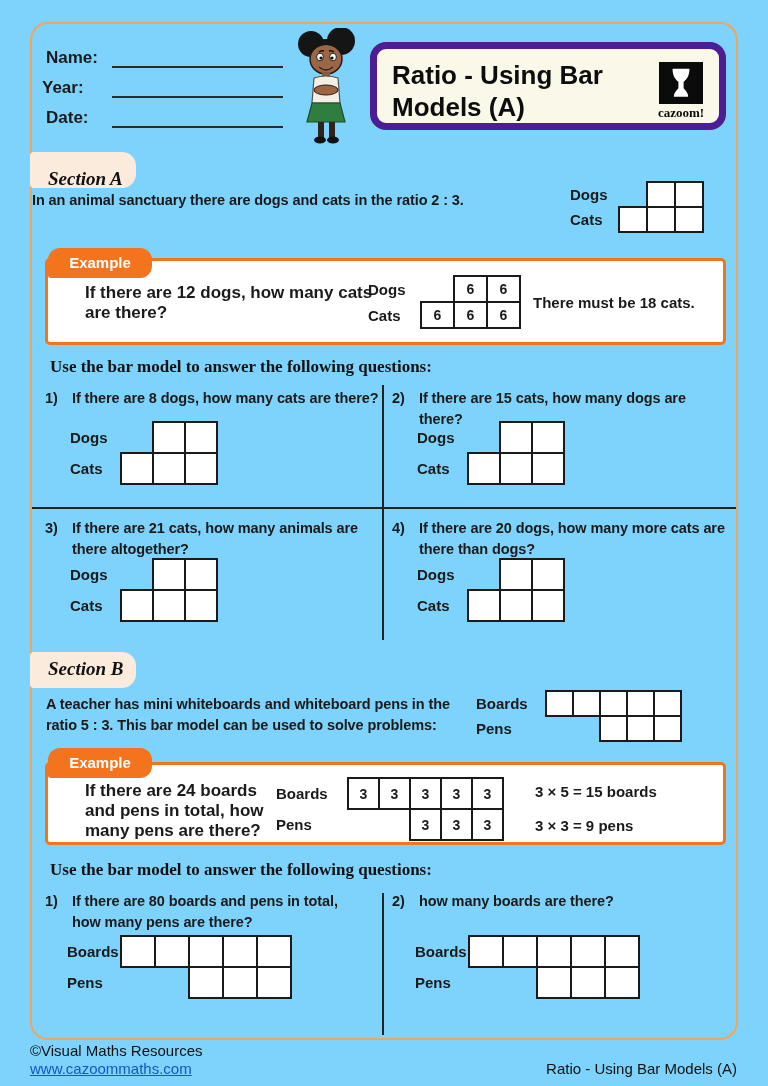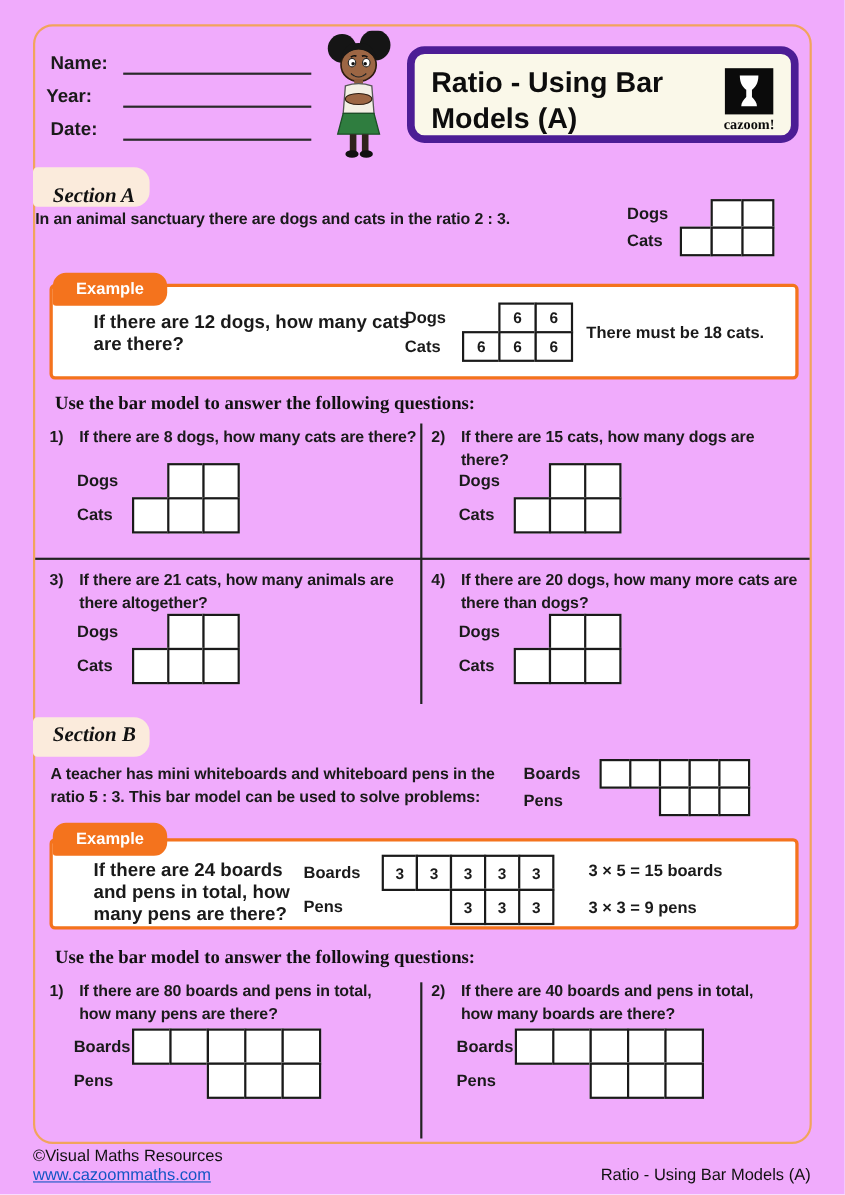--- a/index.html
+++ b/index.html
@@ -1,17 +1,17 @@
 <!DOCTYPE html>
 <html><head>
 <meta charset="utf-8">
 <style>
   html,body{margin:0;padding:0;background:#ffffff;}
   .sheet{
-    position:relative;width:768px;height:1086px;background:#f0abfc;overflow:hidden;
+    position:relative;width:768px;height:1086px;background:#7dd3fc;overflow:hidden;
     font-family:"Liberation Sans", sans-serif;color:#1a1a1a;
   }
   .page-border{
     position:absolute;left:30px;top:22px;width:704px;height:1014px;
     border:2px solid #F1A45C;border-radius:18px;pointer-events:none;
   }
   .abs{position:absolute;}
   
   .field-label{font-size:17px;font-weight:700;}
   .field-line{position:absolute;border-bottom:2px solid #2a2a2a;width:171px;height:0;}
@@ -355,21 +355,20 @@
           <div class="cell"></div>
           <div class="cell"></div>
           <div class="cell"></div>
         </div>
     </div>
   </div>
 
   <div class="q" style="left:392px;top:891px;width:340px">
     <span class="qnum">2)</span>
     <div>
-      <div>If there are 40 boards and pens in total,</div>
       <div>how many boards are there?</div>
     </div>
   </div>
   <div class="barmodel qb" style="left:415px;top:935px">
     <div class="bm-row">
       <span class="bm-label">Boards</span>
       <div class="cells">
           <div class="cell"></div>
           <div class="cell"></div>
           <div class="cell"></div>

